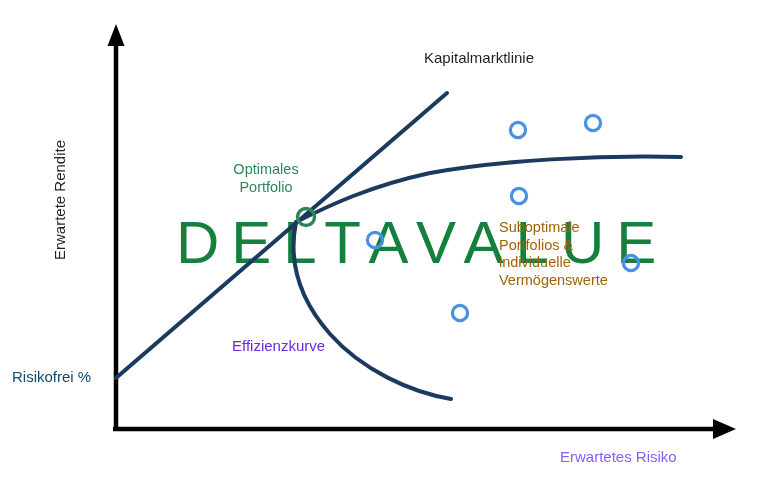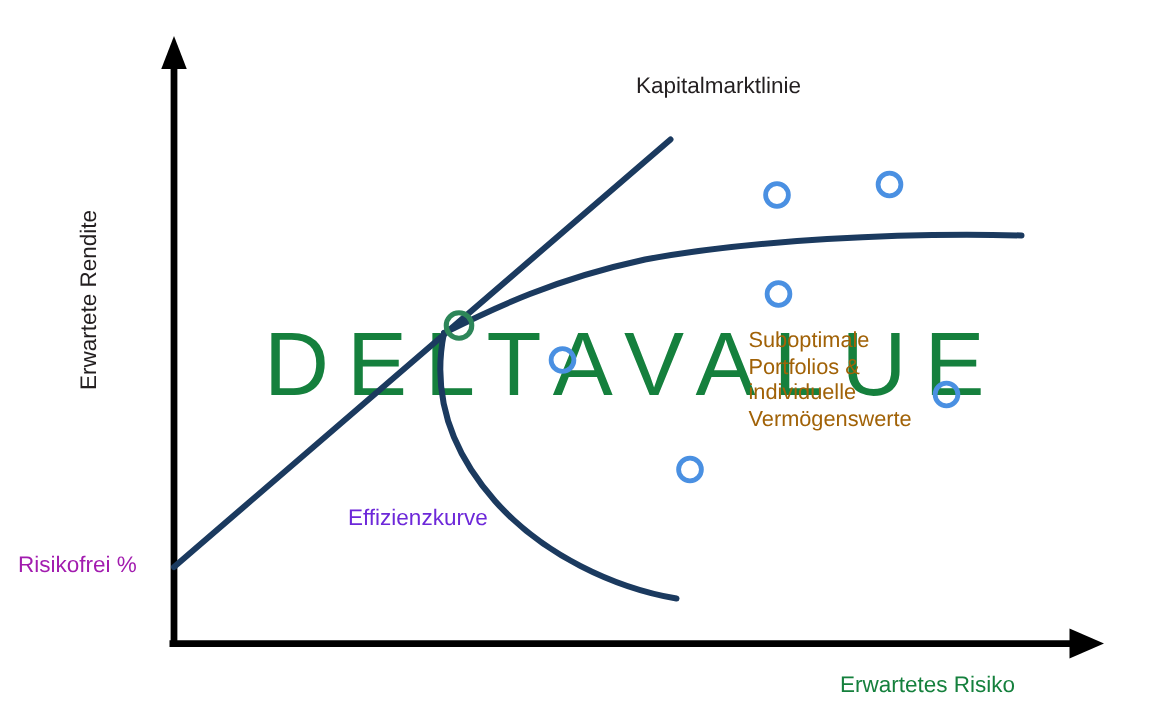--- a/index.html
+++ b/index.html
@@ -51,27 +51,27 @@
     top: 200px;
     transform: translate(-50%, -50%) rotate(-90deg);
     transform-origin: center center;
     font-size: 15px;
     color: #231f20;
   }
   #axis-label-x {
     left: 560px;
     top: 448px;
     font-size: 15px;
-    color: #15803d;
+    color: #8b5cf6;
   }
   #label-riskfree {
     left: 12px;
     top: 368px;
     font-size: 15px;
-    color: #a21caf;
+    color: #0c4a6e;
   }
   #label-cml {
     left: 424px;
     top: 49px;
     font-size: 15px;
     color: #231f20;
   }
   #label-frontier {
     left: 232px;
     top: 337px;
@@ -134,19 +134,21 @@
   <div id="axis-label-y" class="lbl">Erwartete Rendite</div>
 
   <div id="axis-label-x" class="lbl">Erwartetes Risiko</div>
 
   <div id="label-riskfree" class="lbl">Risikofrei %</div>
 
   <div id="label-cml" class="lbl">Kapitalmarktlinie</div>
 
   <div id="label-frontier" class="lbl">Effizienzkurve</div>
 
+  <div id="label-optimal" class="lbl">Optimales
+Portfolio</div>
 
   <div id="label-suboptimal" class="lbl">Suboptimale
 Portfolios &amp;
 individuelle
 Vermögenswerte</div>
 
 </div>
 
 </body></html>

